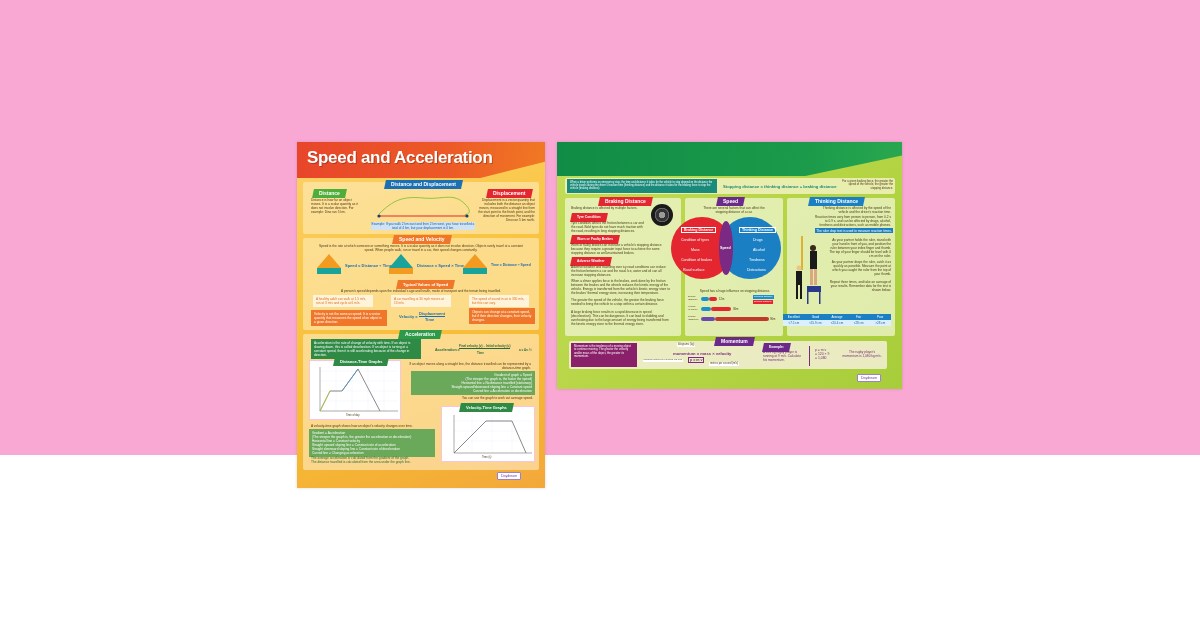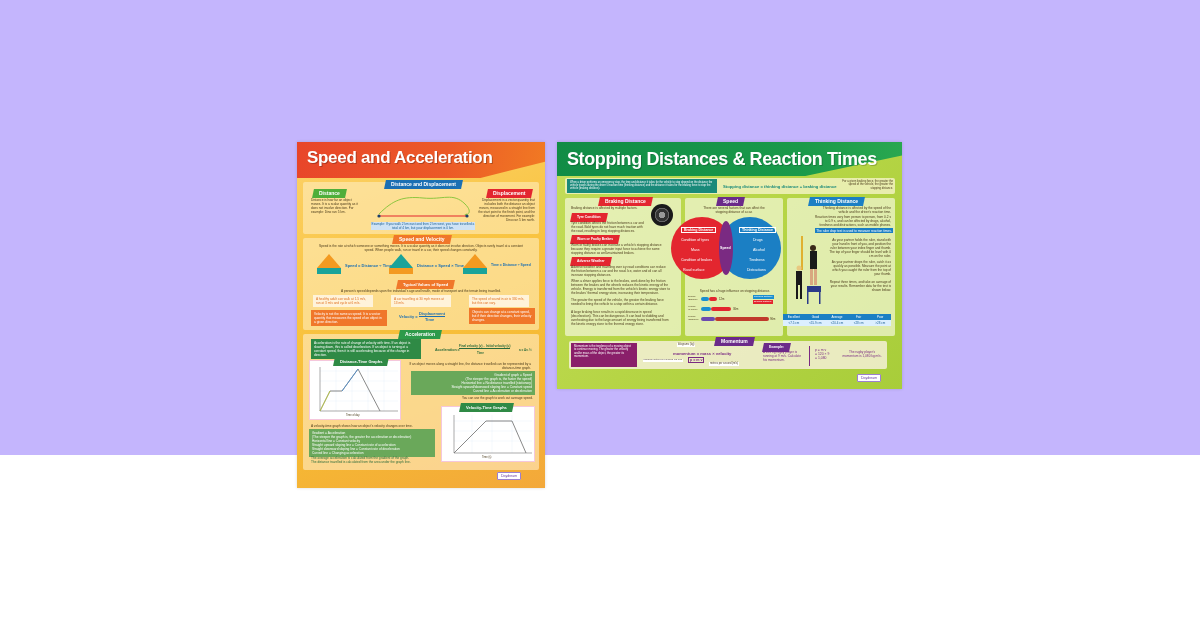--- a/index.html
+++ b/index.html
@@ -1,17 +1,17 @@
 <!DOCTYPE html>
 <html><head>
 <meta charset="utf-8">
 <style>
   *{box-sizing:border-box;margin:0;padding:0}
   html,body{width:1200px;height:630px;background:#ffffff;overflow:hidden;font-family:"Liberation Sans",sans-serif}
-  .stage{position:relative;width:1200px;height:455px;background:#c4b5fd}
+  .stage{position:relative;width:1200px;height:455px;background:#f9a8d4}
 
   
   .poster-left{position:absolute;left:297px;top:142px;width:248px;height:346px;
     background:linear-gradient(160deg,#fcd26a 0%,#f9c441 40%,#f6b933 70%,#f3a83a 100%);
     box-shadow:0 0 3px rgba(0,0,0,.15);overflow:hidden}
   .pl-header{position:absolute;left:0;top:0;width:248px;height:36px;
     background:linear-gradient(100deg,#e8452a 0%,#ec5a27 60%,#f17a23 100%);
     clip-path:polygon(0 0,100% 0,100% 55%,74% 100%,0 100%)}
   .pl-title{position:absolute;left:10px;top:6px;font-family:"Liberation Sans",sans-serif;font-weight:700;
     color:#fff;font-size:17px;letter-spacing:-.3px;text-shadow:1px 1px 0 rgba(0,0,0,.25)}
@@ -157,21 +157,20 @@
       <div class="tiny" style="position:static;color:#fff">Curved line = Changing acceleration</div>
     </div>
     <div class="tiny" style="left:14px;top:314px;width:126px;color:#2a6a3a">The average acceleration is calculated from the gradient of the graph.</div>
     <div class="tiny" style="left:14px;top:318px;width:126px;color:#2a6a3a">The distance travelled is calculated from the area under the graph line.</div>
 
     <div class="logo" style="left:200px;top:330px">Daydream</div>
   </div>
 
   <div class="poster-right">
     <div class="pr-header"></div>
-    <div class="pr-title">Stopping Distances &amp; Reaction Times</div>
 
     <div class="panel" style="left:8px;top:36px;width:330px;height:16px;background:rgba(245,244,200,.8)"></div>
     <div class="box" style="left:10px;top:37px;width:150px;height:14px;background:#1a8a7a;color:#fff;font-size:2.6px;line-height:3.2px">When a driver performs an emergency stop, the time and distance it takes for the vehicle to stop depend on the distance the vehicle travels during the driver's reaction time (thinking distance) and the distance it takes for the braking force to stop the vehicle (braking distance).</div>
     <div class="formula" style="left:166px;top:42px;color:#1a8a7a;font-size:4.2px">Stopping distance = thinking distance + braking distance</div>
     <div class="tiny" style="left:282px;top:38px;width:54px;text-align:right;font-size:2.8px;line-height:3.4px">For a given braking force, the greater the speed of the vehicle, the greater the stopping distance.</div>
 
     <div class="panel" style="left:8px;top:56px;width:116px;height:138px"></div>
     <div class="tag" style="left:42px;top:55px;background:#e3262f;font-size:5px"><span>Braking Distance</span></div>
     <div class="tiny" style="left:14px;top:64px;width:70px">Braking distance is affected by multiple factors.</div>
     <div style="position:absolute;left:94px;top:62px;width:22px;height:22px;border-radius:50%;background:radial-gradient(circle,#9a9a9a 0 3px,#333 3.5px 6px,#666 6.5px 7px,#1a1a1a 7.5px)"></div>

